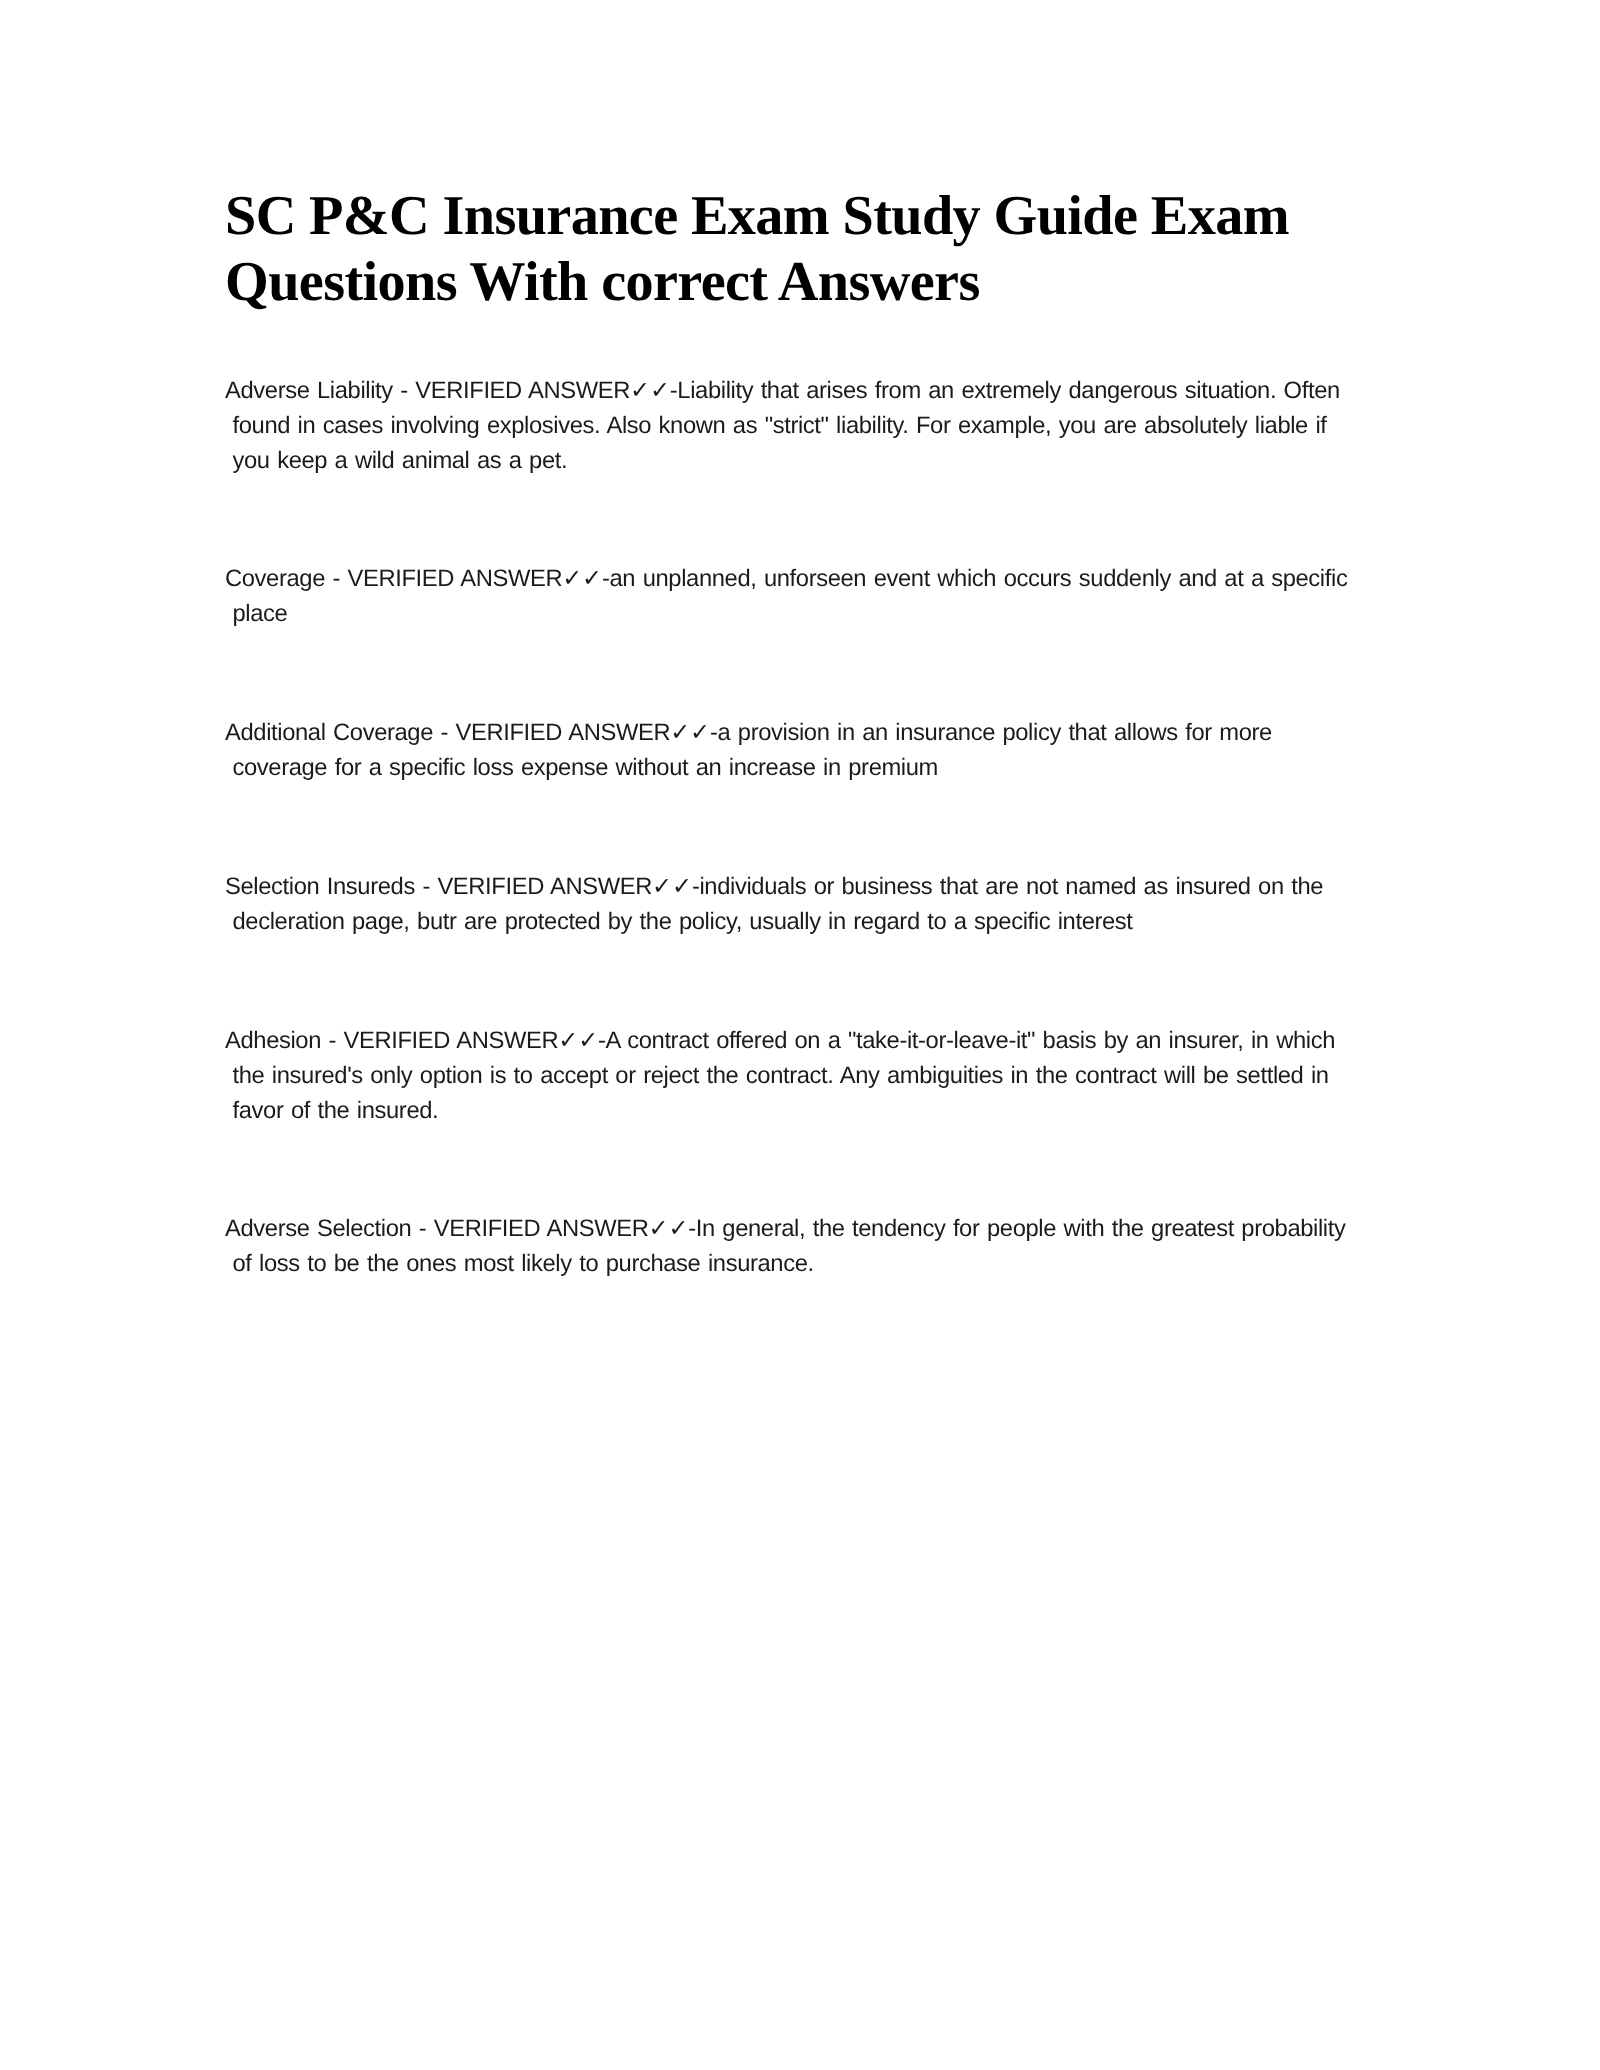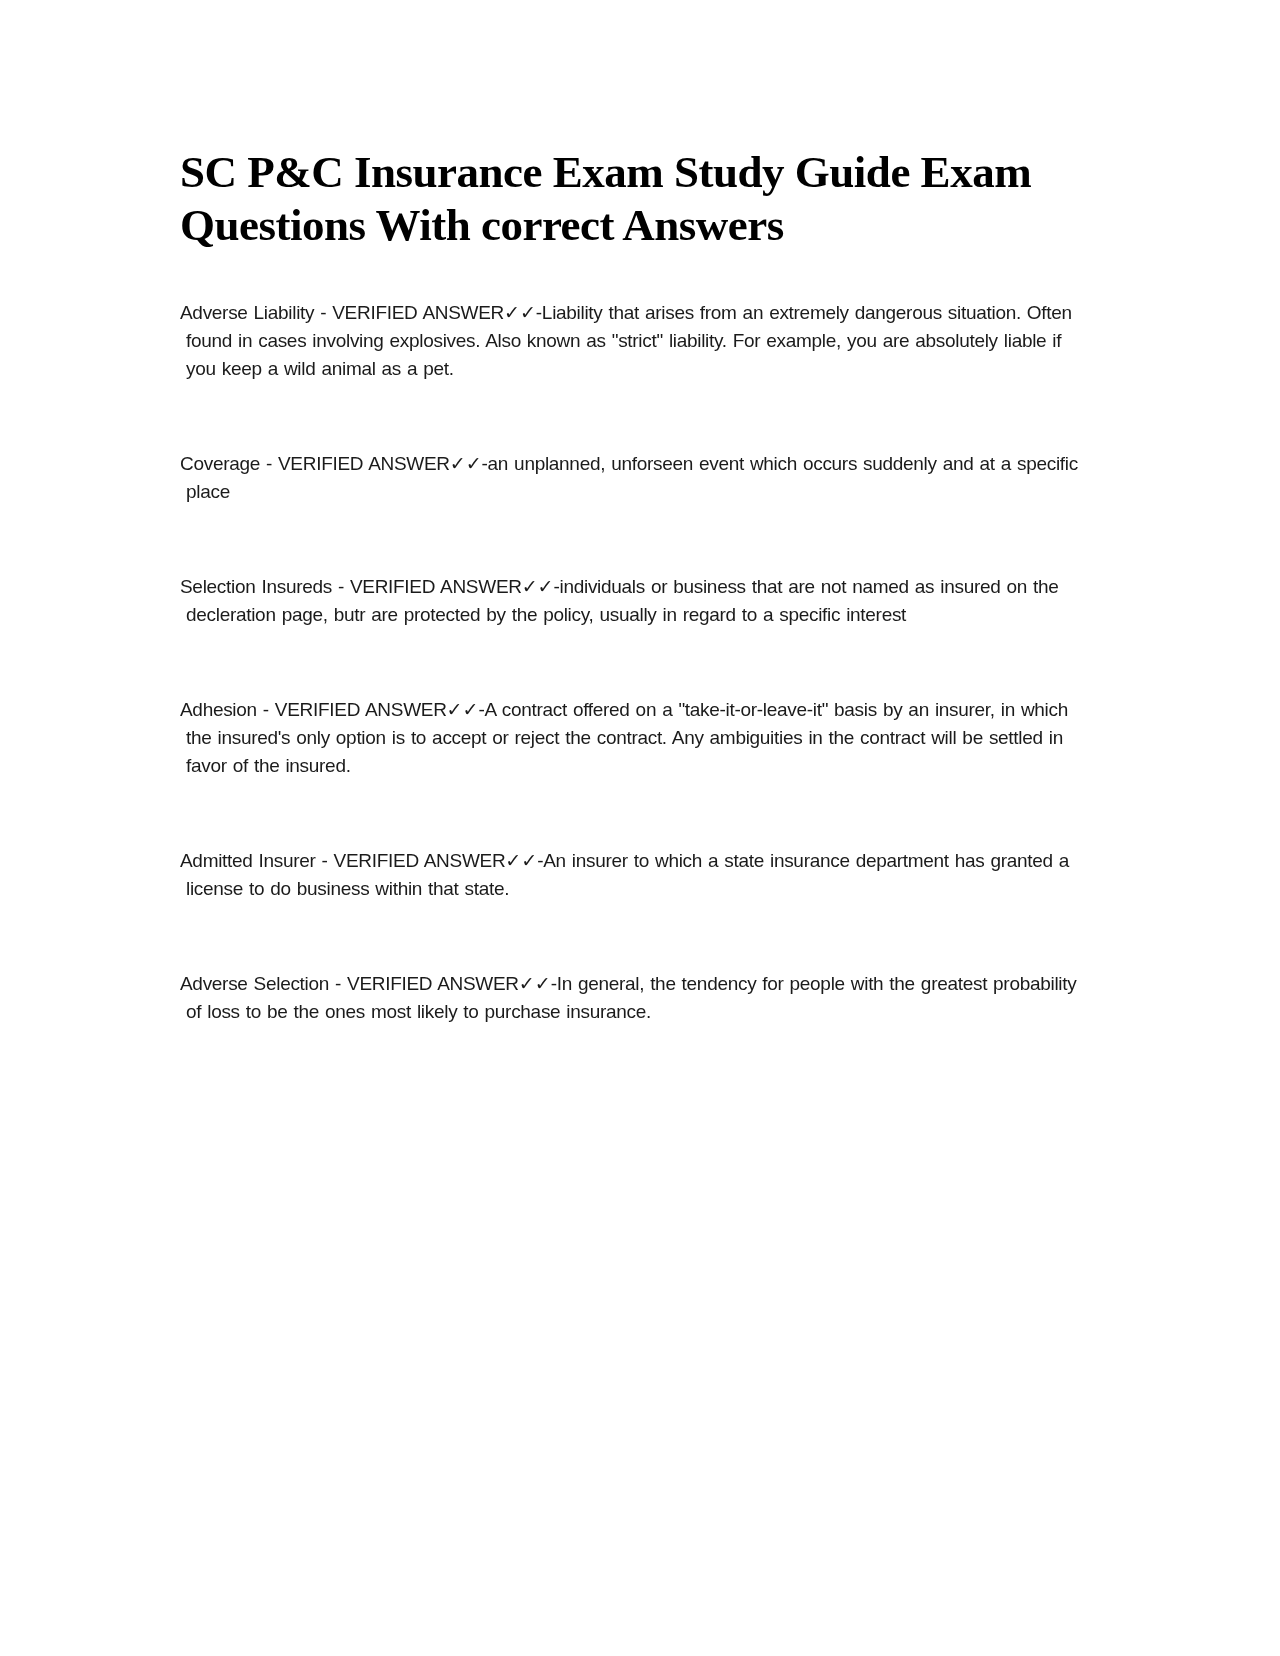--- a/index.html
+++ b/index.html
@@ -57,23 +57,23 @@
   <div class="content">
 
     <h1 class="doc-title">SC P&amp;C Insurance Exam Study Guide Exam Questions With correct Answers</h1>
 
 
     <p class="entry"><span>Adverse Liability</span><span> - </span><span>VERIFIED ANSWER</span><span class="checks">✓✓</span><span>-Liability that arises from an extremely dangerous situation. Often found in cases involving explosives. Also known as "strict" liability. For example, you are absolutely liable if you keep a wild animal as a pet.</span></p>
 
     <p class="entry"><span>Coverage</span><span> - </span><span>VERIFIED ANSWER</span><span class="checks">✓✓</span><span>-an unplanned, unforseen event which occurs suddenly and at a specific place</span></p>
 
 
+    <p class="entry"><span>Additional Coverage</span><span> - </span><span>VERIFIED ANSWER</span><span class="checks">✓✓</span><span>-a provision in an insurance policy that allows for more coverage for a specific loss expense without an increase in premium</span></p>
 
     <p class="entry"><span>Selection Insureds</span><span> - </span><span>VERIFIED ANSWER</span><span class="checks">✓✓</span><span>-individuals or business that are not named as insured on the decleration page, butr are protected by the policy, usually in regard to a specific interest</span></p>
 
     <p class="entry"><span>Adhesion</span><span> - </span><span>VERIFIED ANSWER</span><span class="checks">✓✓</span><span>-A contract offered on a "take-it-or-leave-it" basis by an insurer, in which the insured's only option is to accept or reject the contract. Any ambiguities in the contract will be settled in favor of the insured.</span></p>
 
-    <p class="entry"><span>Admitted Insurer</span><span> - </span><span>VERIFIED ANSWER</span><span class="checks">✓✓</span><span>-An insurer to which a state insurance department has granted a license to do business within that state.</span></p>
 
     <p class="entry"><span>Adverse Selection</span><span> - </span><span>VERIFIED ANSWER</span><span class="checks">✓✓</span><span>-In general, the tendency for people with the greatest probability of loss to be the ones most likely to purchase insurance.</span></p>
 
   </div>
 </div>
 
 </body></html>

